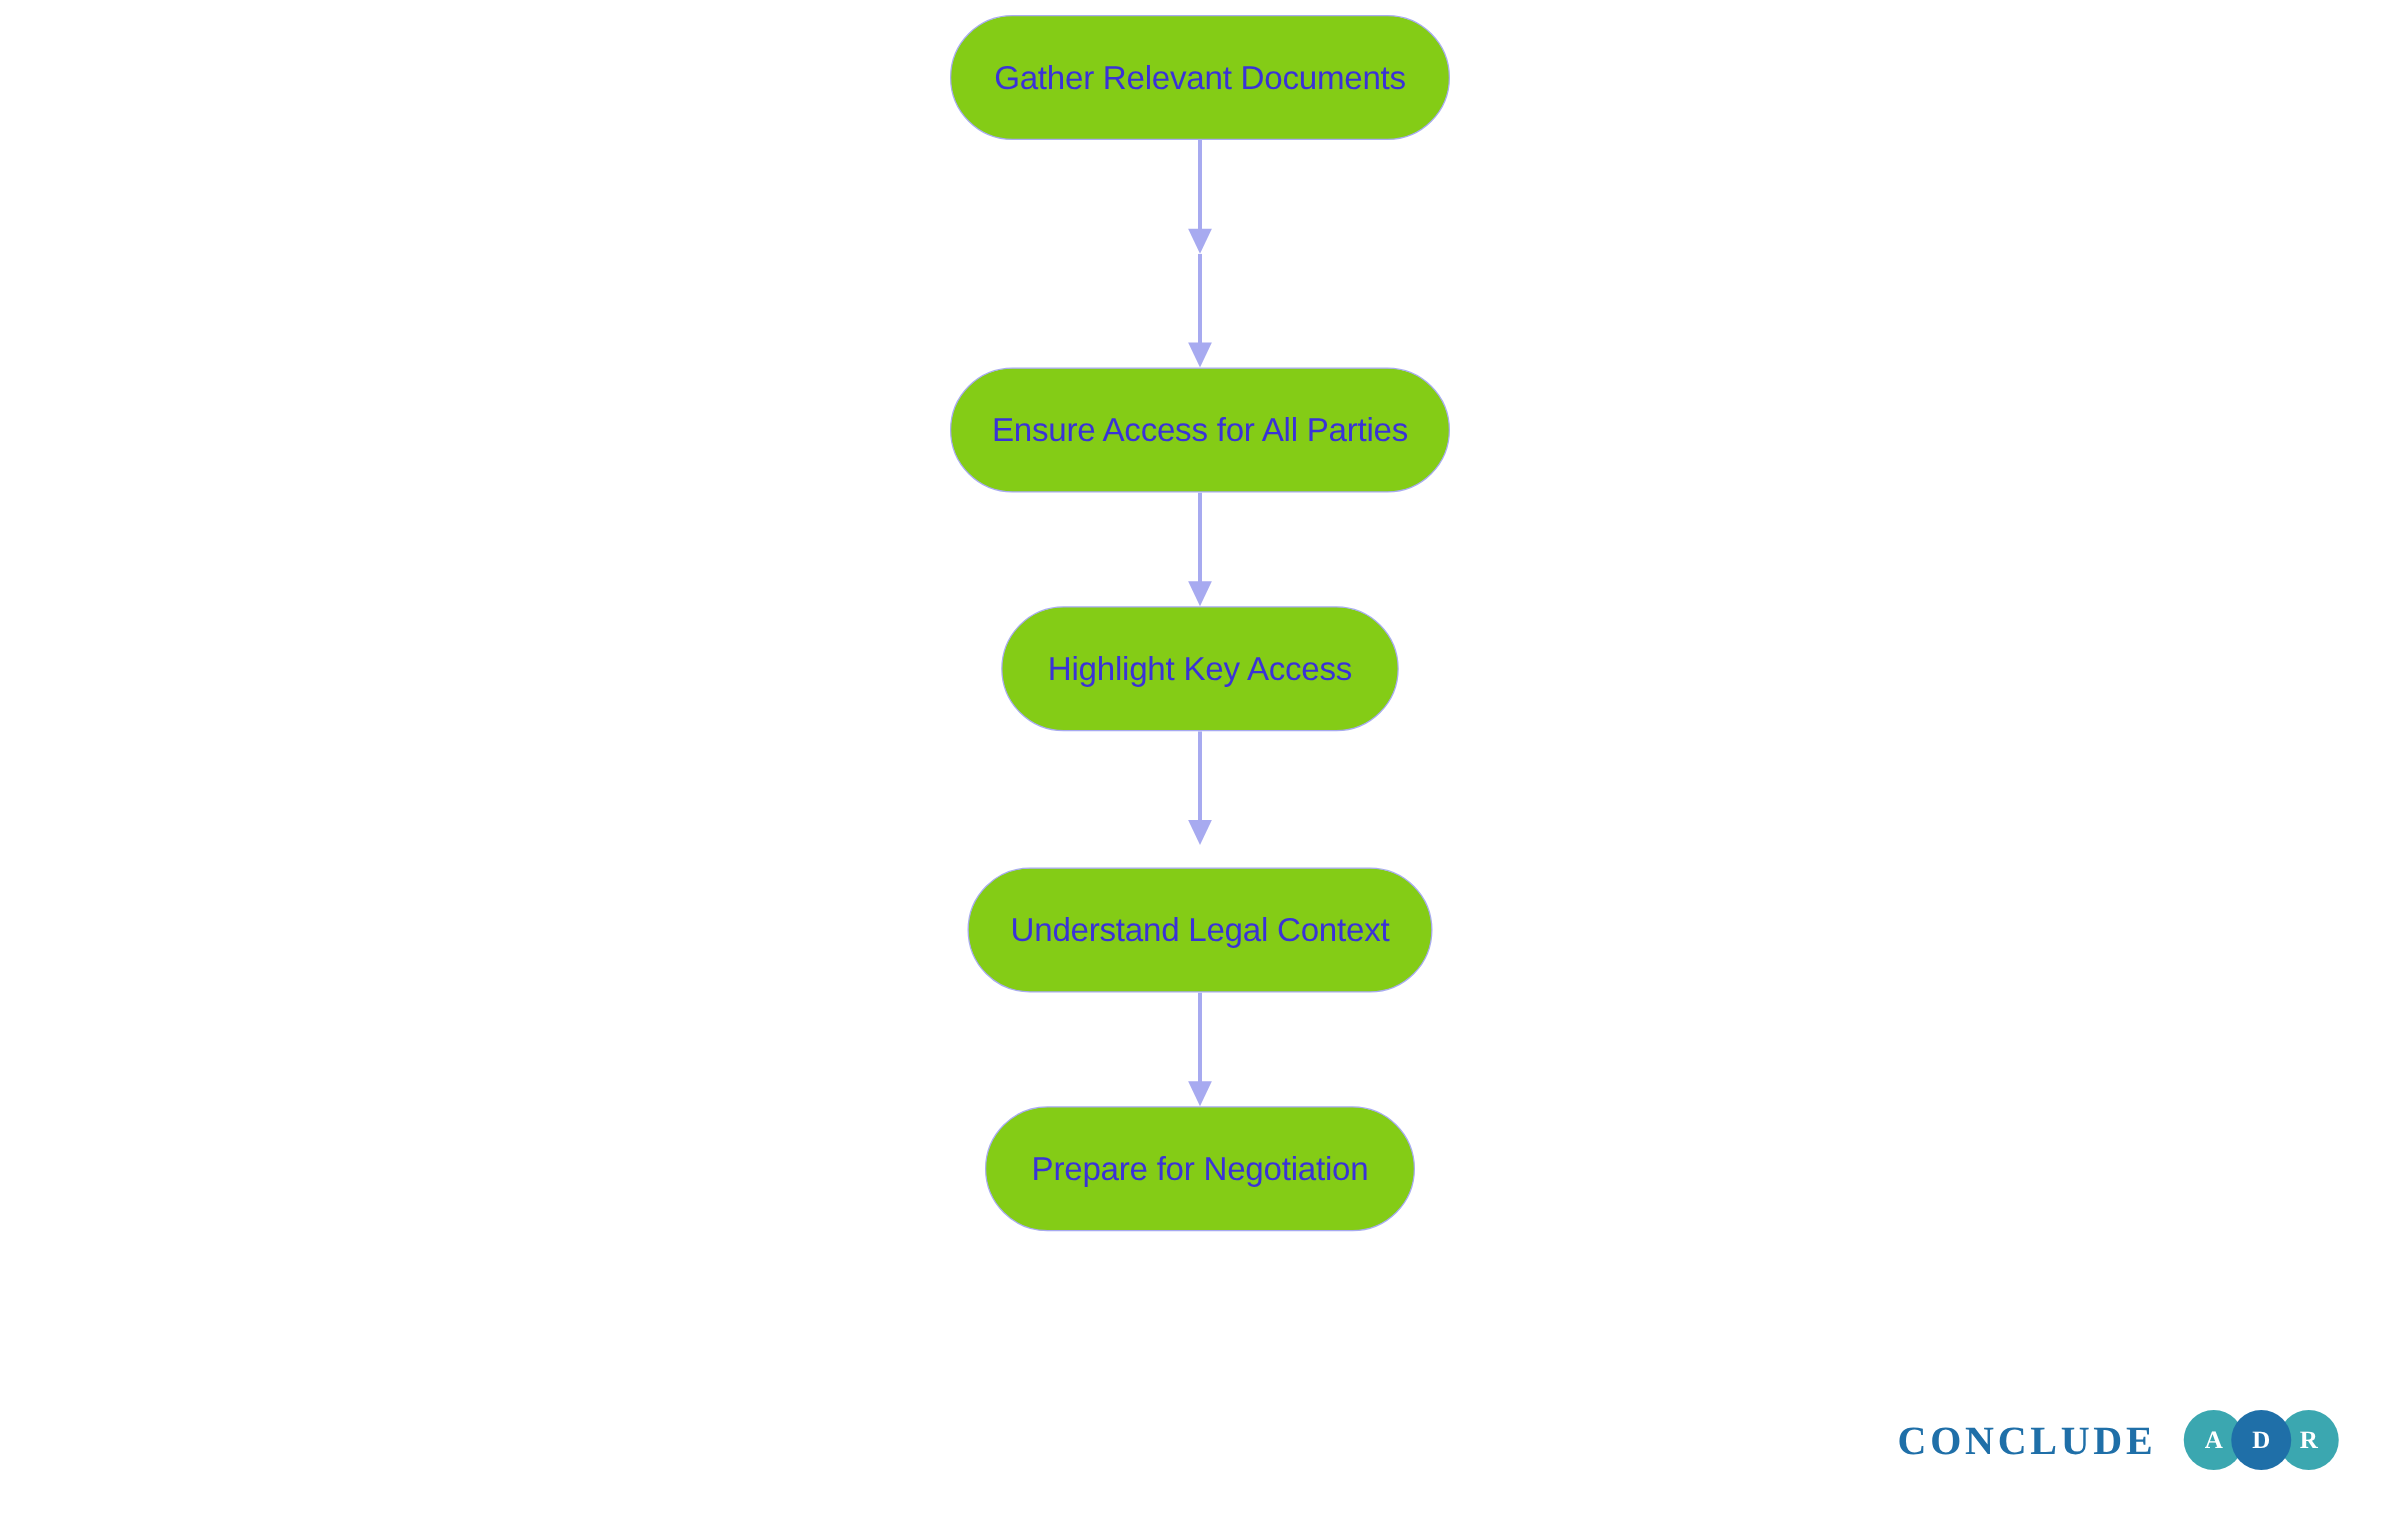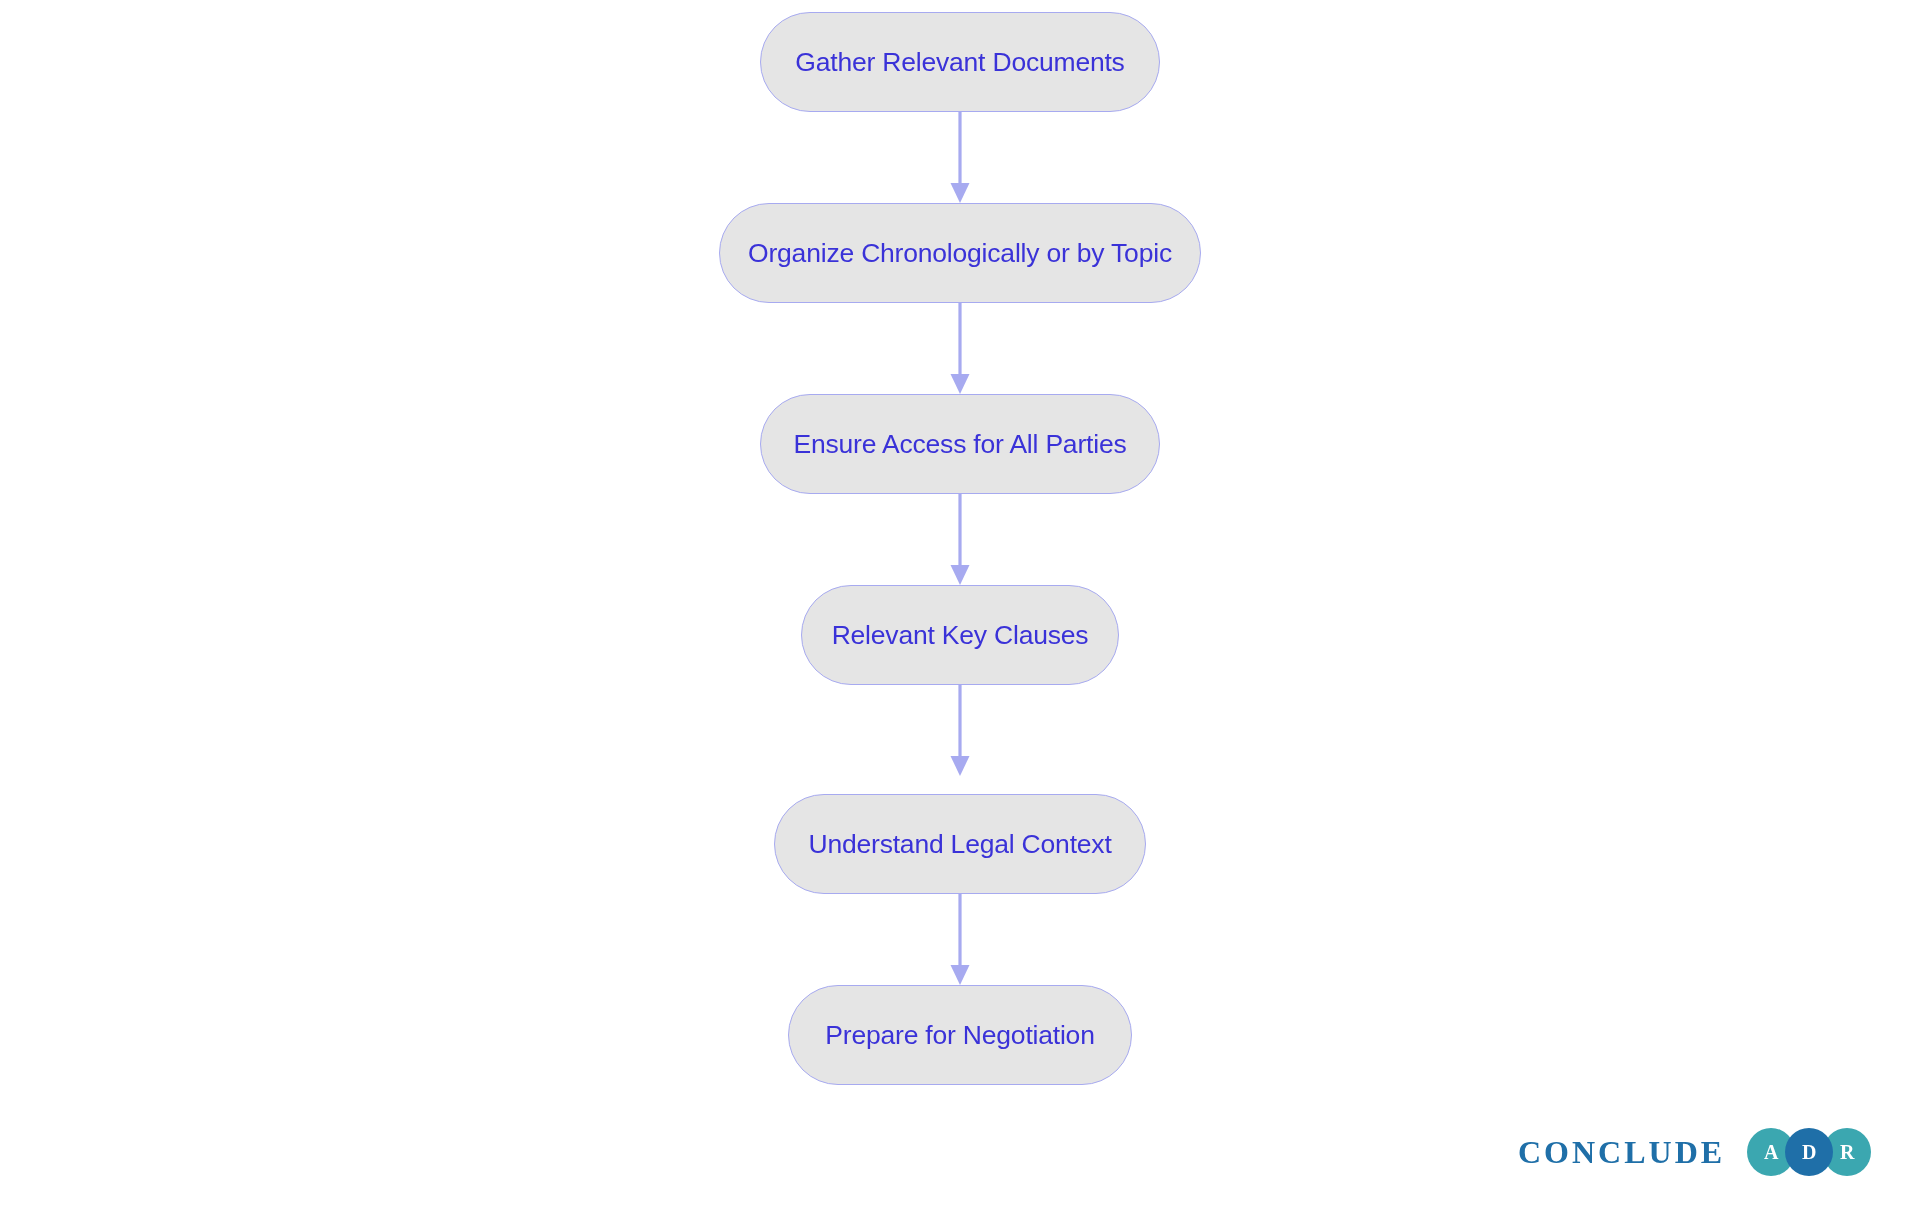--- a/index.html
+++ b/index.html
@@ -35,21 +35,21 @@
     align-items: center;
   }
 
   
   .flow-node {
     box-sizing: border-box;
     height: 100px;
     display: flex;
     align-items: center;
     justify-content: center;
-    background: #e5e5e5;
+    background: #84cc16;
     border: 1.6px solid #a7aaf0;
     border-radius: 50px;
     padding: 0 34px;
     white-space: nowrap;
   }
   .flow-node-label {
     font-family: "Liberation Sans", sans-serif;
     font-size: 26.5px;
     font-weight: 400;
     color: #3a32d8;
@@ -117,36 +117,33 @@
 <div id="flowchart-canvas">
 
   <div class="flow-column" id="flow-column" style="top: 12px;">
       <div class="flow-node" style="width: 400px;">
         <span class="flow-node-label">Gather Relevant Documents</span>
       </div>
       <svg class="flow-connector" viewBox="0 0 30 91">
         <path class="conn-line" d="M15 0 L15 74"></path>
         <path class="conn-head" d="M15 91 L5.5 71 L24.5 71 Z"></path>
       </svg>
-      <div class="flow-node" style="width: 482px;">
-        <span class="flow-node-label">Organize Chronologically or by Topic</span>
-      </div>
       <svg class="flow-connector" viewBox="0 0 30 91">
         <path class="conn-line" d="M15 0 L15 74"></path>
         <path class="conn-head" d="M15 91 L5.5 71 L24.5 71 Z"></path>
       </svg>
       <div class="flow-node" style="width: 400px;">
         <span class="flow-node-label">Ensure Access for All Parties</span>
       </div>
       <svg class="flow-connector" viewBox="0 0 30 91">
         <path class="conn-line" d="M15 0 L15 74"></path>
         <path class="conn-head" d="M15 91 L5.5 71 L24.5 71 Z"></path>
       </svg>
       <div class="flow-node" style="width: 318px;">
-        <span class="flow-node-label">Relevant Key Clauses</span>
+        <span class="flow-node-label">Highlight Key Access</span>
       </div>
       <svg class="flow-connector" viewBox="0 0 30 91">
         <path class="conn-line" d="M15 0 L15 74"></path>
         <path class="conn-head" d="M15 91 L5.5 71 L24.5 71 Z"></path>
       </svg>
       <div class="flow-node" style="width: 372px; margin-top: 18px;">
         <span class="flow-node-label">Understand Legal Context</span>
       </div>
       <svg class="flow-connector" viewBox="0 0 30 91">
         <path class="conn-line" d="M15 0 L15 74"></path>

